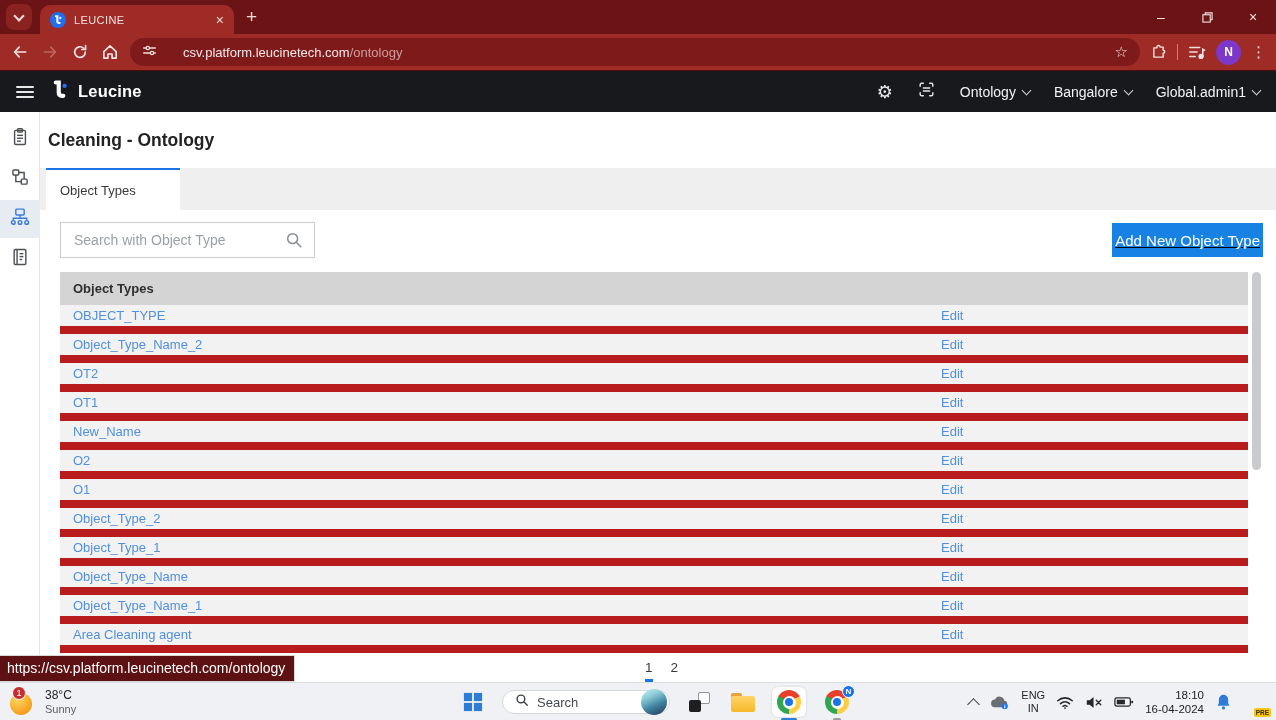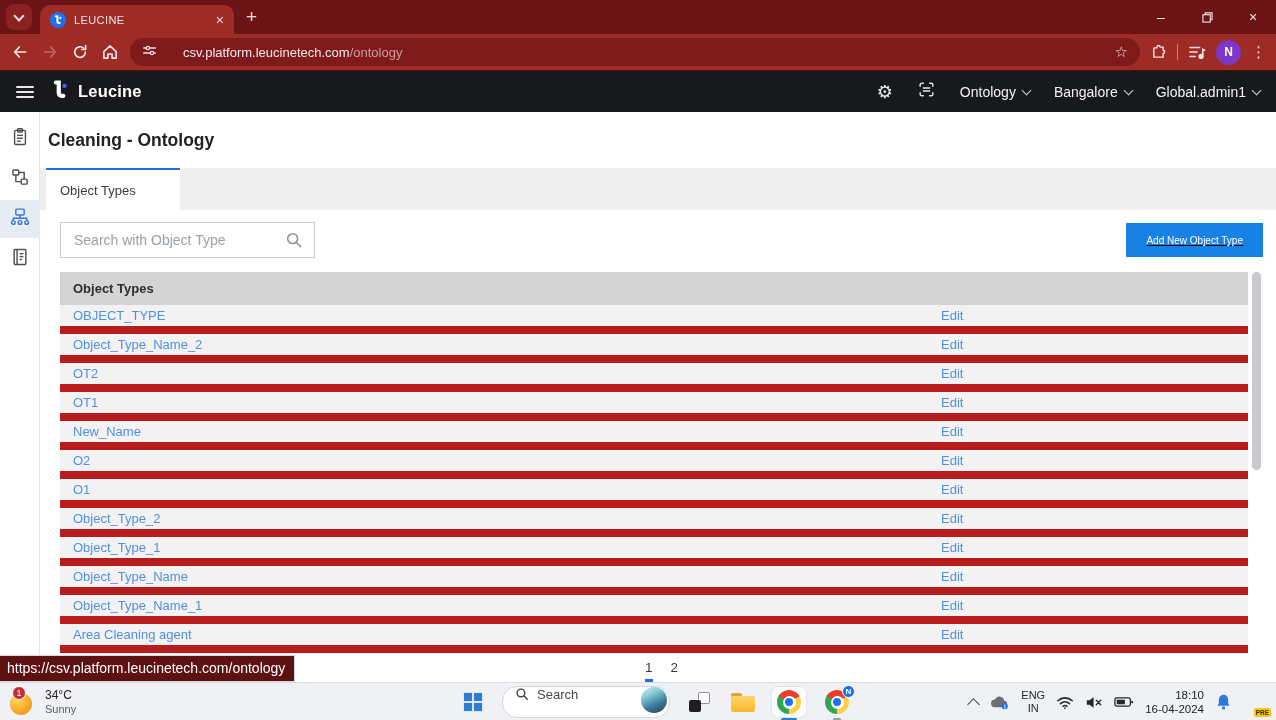--- a/index.html
+++ b/index.html
@@ -52,21 +52,21 @@
   .content { position:absolute; left:40px; top:112px; width:1236px; height:570px; background:#fff; overflow:hidden; }
   .page-title { height:56px; display:flex; align-items:center; padding-left:8px; font-size:17.5px; font-weight:bold; color:#222; }
   .tabstrip { height:42px; background:#efefef; display:flex; }
   .otab { margin-left:6px; width:134px; background:#fff; border-top:2px solid #1a73e8; display:flex; align-items:center; padding-left:14px; font-size:13px; color:#3a3a3a; }
   .main { padding:12px 13px 0 20px; }
   .controls { display:flex; align-items:center;text-decoration:underline; }
   .search-wrap { position:relative; width:255px; }
   .search-input { width:255px; height:36px; border:1px solid #ccc; background:#fff; padding:0 36px 0 13px; font-size:14px; color:#333; font-family:"Liberation Sans",sans-serif; }
   .search-input::placeholder { color:#9aa0a6; }
   .search-ic { position:absolute; right:12px; top:9px; }
-  .add-btn { margin-left:auto; height:34px; padding:0 20px; background:#1781e4; color:#fff; border:none; font-size:10px; font-family:"Liberation Sans",sans-serif; }
+  .add-btn { margin-left:auto; height:34px; padding:0 3px; background:#1781e4; color:#fff; border:none; font-size:15px; font-family:"Liberation Sans",sans-serif; }
   .tbl { margin-top:14px; width:1188px; }
   .tbl-head { display:flex; height:33px; align-items:center; background:#d4d4d4; font-weight:bold; font-size:13px; color:#2f2f2f; }
   .col-name { width:872px; padding-left:13px; }
   .col-actions { flex:1; }
   .tbl-row { display:flex; height:29px; align-items:center; background:#f2f2f3; border-bottom:8px solid #b91c1c; font-size:13px; }
   .row-link { color:#5190dd; text-decoration:none; }
   .edit-link { color:#5190dd; text-decoration:none; padding-left:9px; }
   .tbl-row .col-actions a { display:inline-block; }
   .pagination { margin-top:7px; text-align:center; font-size:13.5px; color:#3a3a3a; }
   .page-num { display:inline-block; position:relative; margin:0 7px; padding-bottom:6px; }
@@ -80,21 +80,21 @@
   .taskbar { position:absolute; left:0; bottom:0; width:1276px; height:38px; background:#eff1f4; border-top:1px solid #dadde2; }
   .tb-left { position:absolute; left:10px; top:0; height:38px; display:flex; align-items:center; gap:9px; }
   .sun-wrap { position:relative; width:26px; height:26px; }
   .sun { position:absolute; left:0; bottom:0; width:22px; height:22px; border-radius:50%; background:radial-gradient(circle at 35% 30%, #ffd75e, #f59b18 75%); }
   .weather-badge { position:absolute; left:2px; top:-3px; width:14px; height:14px; border-radius:50%; background:#c62f2f; border:1.5px solid #fff; color:#fff; font-size:9px; display:flex; align-items:center; justify-content:center; }
   .weather-txt { line-height:1.2; }
   .weather-temp { font-size:12px; color:#222; }
   .weather-desc { font-size:11px; color:#5c5f63; }
   .tb-center { position:absolute; left:458px; top:0; height:38px; display:flex; align-items:center; gap:14px; }
   .start-btn, .task-icon { position:relative; width:30px; height:30px; display:flex; align-items:center; justify-content:center; border-radius:5px; }
-  .search-pill { width:168px; height:32px; border-radius:15px; background:#fff; border:1px solid #d4d7db; display:flex; padding:0 2px 0 12px; gap:8px; }
+  .search-pill { width:168px; height:24px; border-radius:15px; background:#fff; border:1px solid #d4d7db; display:flex; align-items:center; padding:0 2px 0 12px; gap:8px; }
   .search-pill-label { font-size:13px; color:#45484c; flex:1; }
   .pill-thumb { width:26px; height:26px; border-radius:50%; background:linear-gradient(155deg,#cdeaf2 0%,#8fd0db 28%,#3f80a0 62%,#20374f 100%); }
   .taskview .sq-back { position:absolute; right:4px; top:5px; width:12px; height:12px; background:#fff; border:1.5px solid #8f9296; border-radius:2px; }
   .taskview .sq-front { position:absolute; left:5px; bottom:5px; width:12px; height:12px; background:#1f1f21; border-radius:2px; }
   .folder { position:relative; width:24px; height:19px; }
   .folder .f-tab { position:absolute; left:0; top:0; width:11px; height:6px; background:#e9a23b; border-radius:2px 2px 0 0; }
   .folder .f-body { position:absolute; left:0; top:3px; width:24px; height:16px; background:linear-gradient(#ffd567,#f7b82a); border-radius:2px; }
   .chrome-wrap { position:relative; width:34px; height:30px; display:flex; align-items:center; justify-content:center; }
   .chrome-wrap.active-app { background:#fdfdfd; border-radius:6px; box-shadow:0 0 2px rgba(0,0,0,.18); }
   .chrome { position:relative; width:24px; height:24px; border-radius:50%; background:conic-gradient(from -60deg,#e8402a 0 120deg,#ffce44 120deg 240deg,#30a652 240deg 360deg); }
@@ -384,21 +384,21 @@
 
 <div class="status-tip">https://csv.platform.leucinetech.com/ontology</div>
 
 <div class="taskbar">
   <div class="tb-left">
     <span class="sun-wrap">
       <span class="sun"></span>
       <span class="weather-badge">1</span>
     </span>
     <span class="weather-txt">
-      <div class="weather-temp">34°C</div>
+      <div class="weather-temp">38°C</div>
       <div class="weather-desc">Sunny</div>
     </span>
   </div>
 
   <div class="tb-center">
     <span class="start-btn">
       <svg width="20" height="20" viewBox="0 0 22 22">
           <rect x="1" y="1" width="9" height="9" fill="#2e7dd4"></rect>
           <rect x="12" y="1" width="9" height="9" fill="#2e7dd4"></rect>
           <rect x="1" y="12" width="9" height="9" fill="#2e7dd4"></rect>

